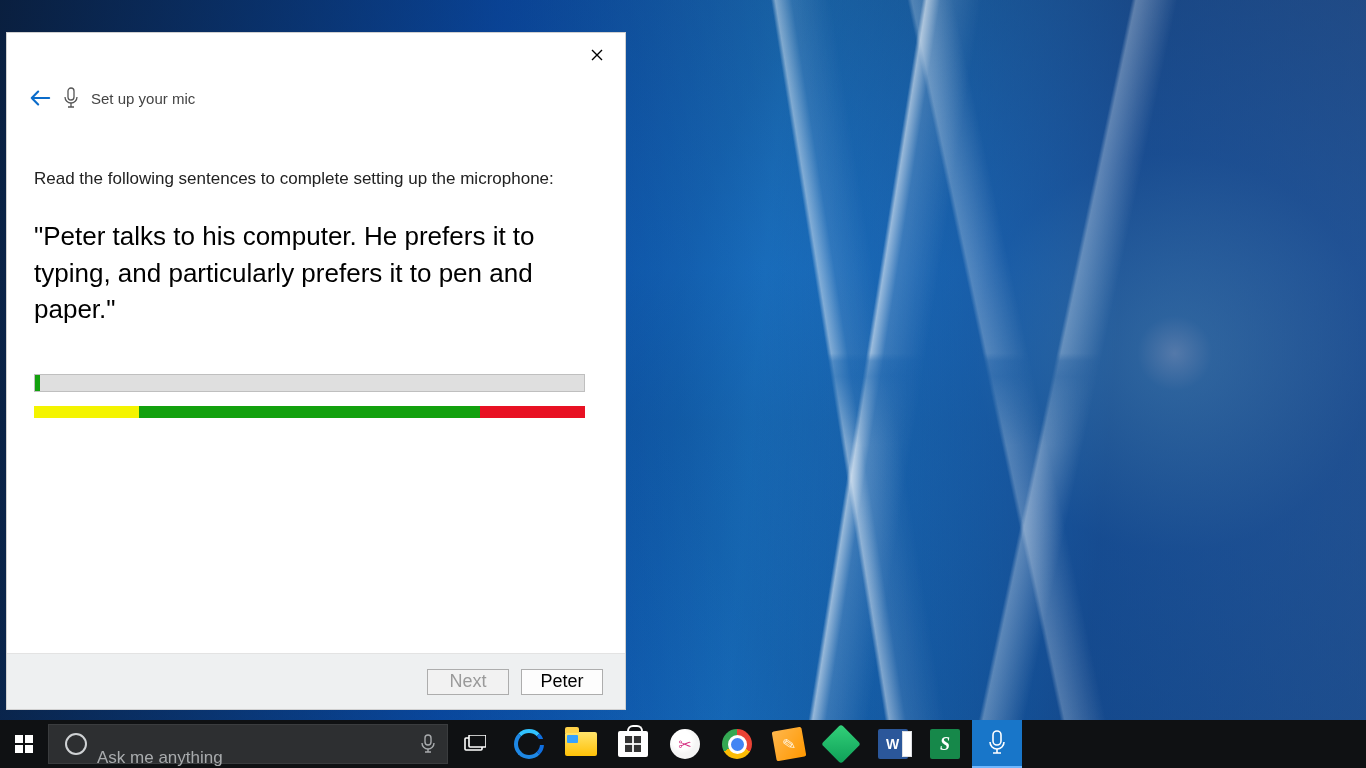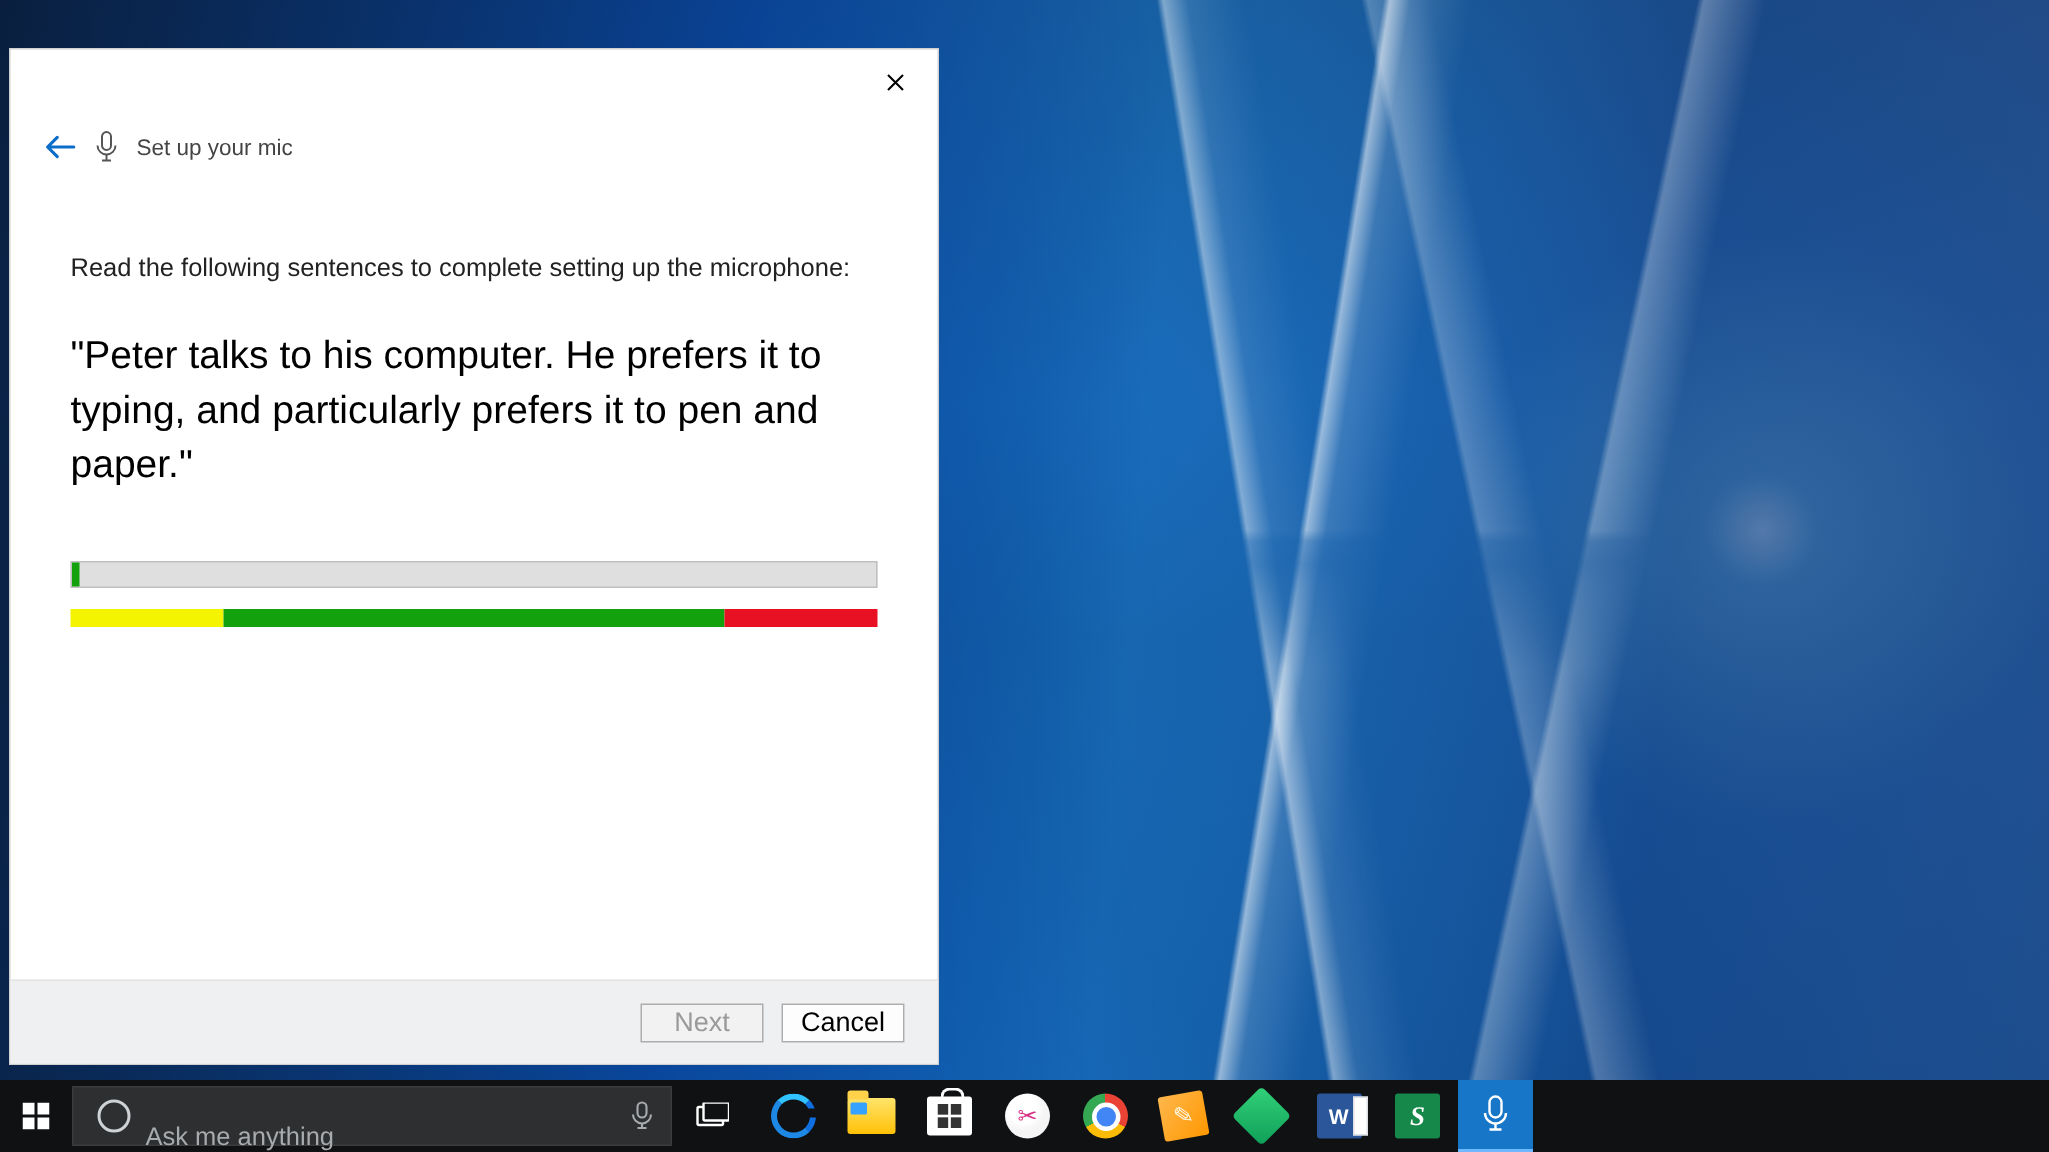--- a/index.html
+++ b/index.html
@@ -25,21 +25,21 @@
       linear-gradient( 78deg, transparent 0 70%, rgba(255,255,255,.25) 70.3%, transparent 73%);
     mix-blend-mode:screen; pointer-events:none;
   }
 
   
   .dialog{ position:absolute; left:6px; top:32px; width:620px; height:678px; background:#fff; border:1px solid #d0d0d0; }
   .dialog .close{ position:absolute; right:6px; top:6px; width:44px; height:32px; display:flex; align-items:center; justify-content:center; color:#000; font-size:16px; font-family:Arial,sans-serif; cursor:pointer; }
   .dialog .header{ display:flex; align-items:center; gap:12px; padding:54px 22px 0 22px; color:#444; font-size:15px; }
   .dialog .header .back svg{ display:block; }
   .dialog .header .mic svg{ display:block; }
-  .body{ padding:58px 40px 0 40px; }
+  .body{ padding:58px 40px 0 27px; }
   .instr{ font-size:17px; color:#222; line-height:1.45; max-width:520px; }
   .phrase{ font-size:26px; color:#000; line-height:1.42; margin-top:26px; max-width:560px; }
   .meters{ margin-top:46px; }
   .progress{ height:18px; background:#dfdfdf; border:1px solid #bfbfbf; position:relative; }
   .progress .fill{ position:absolute; left:0; top:0; bottom:0; width:1%; background:#13a10e; }
   .scale{ height:12px; margin-top:14px; display:flex; }
   .scale .seg{ height:100%; }
   .footer{ position:absolute; left:0; right:0; bottom:0; height:56px; background:#eef0f1; border-top:1px solid #e3e3e3; display:flex; justify-content:flex-end; align-items:center; padding:0 22px; gap:12px; }
   .footer button{ width:82px; height:26px; font-size:18px; border:1px solid #adadad; background:#fdfdfd; cursor:pointer; }
   .footer button.disabled{ color:#9a9a9a; background:#f2f2f2; cursor:default; }
@@ -115,21 +115,21 @@
         <div class="scale">
           <div class="seg" style="width:19%;background:#f4f400"></div>
           <div class="seg" style="width:62%;background:#13a10e"></div>
           <div class="seg" style="width:19%;background:#e81123"></div>
         </div>
       </div>
     </div>
 
     <div class="footer">
       <button class="disabled">Next</button>
-      <button>Cancel</button>
+      <button>Peter</button>
     </div>
   </div>
 
   <div class="taskbar">
     <div class="start">
       <svg width="18" height="18" viewBox="0 0 18 18">
           <rect x="0" y="0" width="8" height="8" fill="#fff"></rect>
           <rect x="10" y="0" width="8" height="8" fill="#fff"></rect>
           <rect x="0" y="10" width="8" height="8" fill="#fff"></rect>
           <rect x="10" y="10" width="8" height="8" fill="#fff"></rect>

